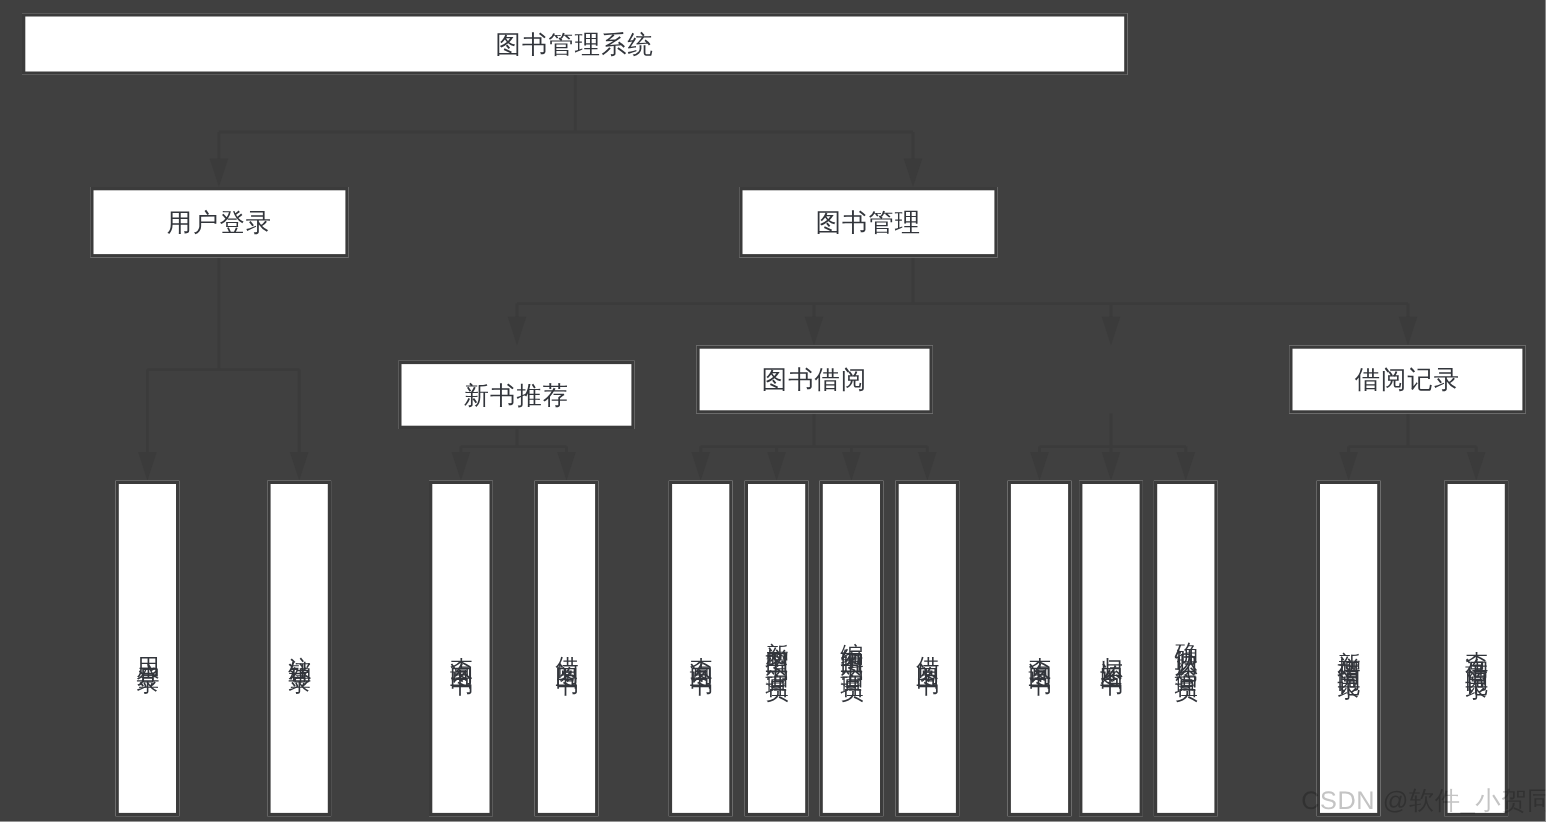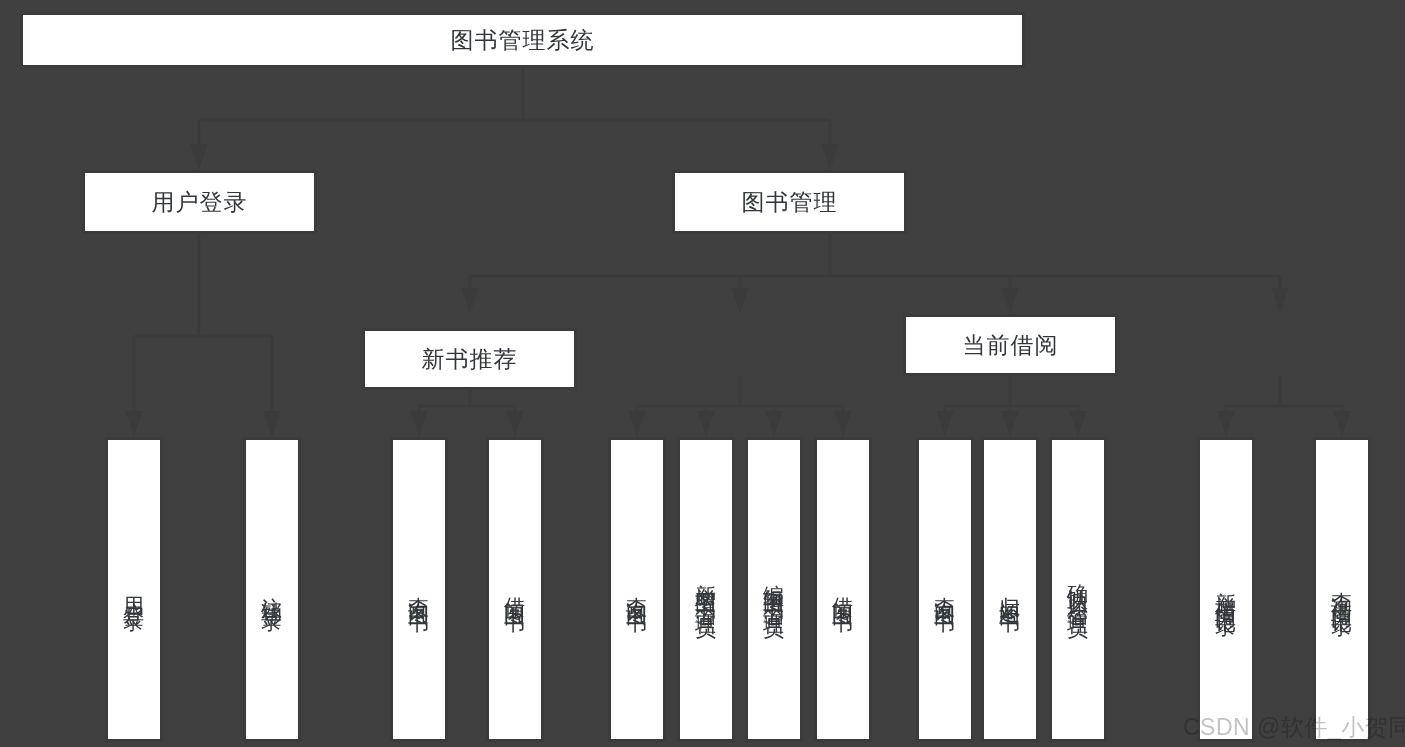--- a/index.html
+++ b/index.html
@@ -95,22 +95,25 @@
   <div class="node hbox" style="left:82px;top:170px;width:235px;height:64px">
     <span>用户登录</span>
   </div>
   <div class="node hbox" style="left:672px;top:170px;width:235px;height:64px">
     <span>图书管理</span>
   </div>
 
   <div class="node hbox" style="left:362px;top:328px;width:215px;height:62px">
     <span>新书推荐</span>
   </div>
-  <div class="node hbox" style="left:903px;top:314px;width:215px;height:62px">
-    <span>当前借阅</span>
+  <div class="node hbox" style="left:633px;top:314px;width:215px;height:62px">
+    <span>图书借阅</span>
+  </div>
+  <div class="node hbox" style="left:1172px;top:314px;width:215px;height:62px">
+    <span>借阅记录</span>
   </div>
 
   <div class="node leaf" style="left:105px;top:437px;width:58px;height:305px">
     <span>用户登录</span>
   </div>
   <div class="node leaf" style="left:243px;top:437px;width:58px;height:305px">
     <span>注销登录</span>
   </div>
   <div class="node leaf" style="left:390px;top:437px;width:58px;height:305px">
     <span>查询图书</span>

